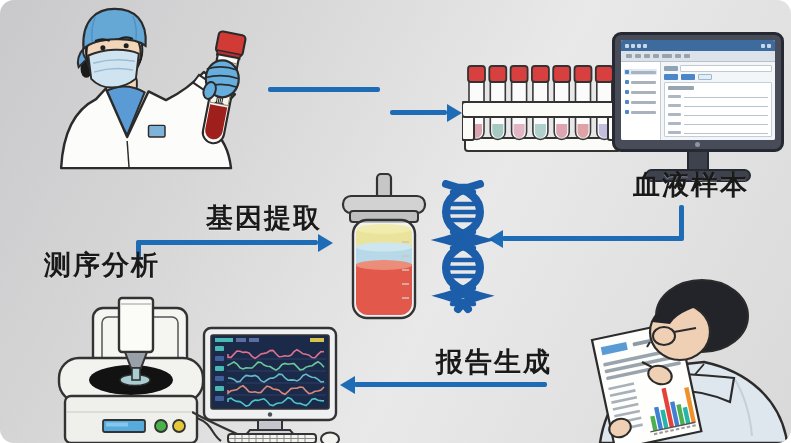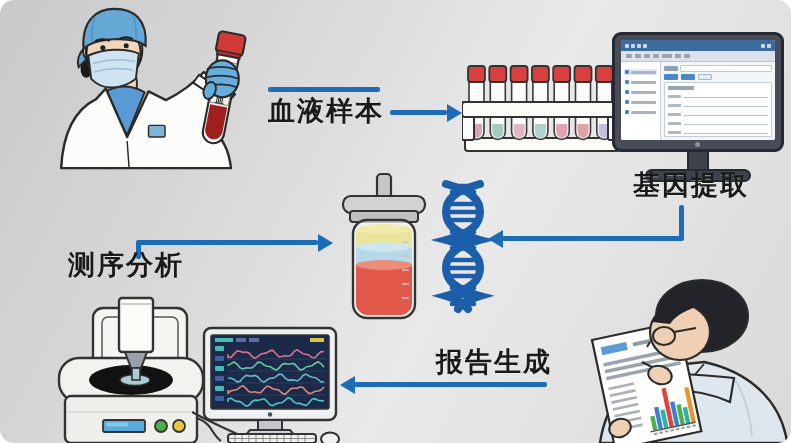--- a/index.html
+++ b/index.html
@@ -92,21 +92,20 @@
     </g>
 
     <g>
       <ellipse cx="176" cy="76" rx="17" ry="19" fill="#66aede" stroke="#2b2b2b" stroke-width="2.2"></ellipse>
       <path d="M160,66 Q176,61 191,67 M158,75 Q176,70 193,76 M159,84 Q176,79 192,85" stroke="#2b2b2b" stroke-width="1.7" fill="none"></path>
       <ellipse cx="163" cy="88" rx="6" ry="9" transform="rotate(20 163 88)" fill="#66aede" stroke="#2b2b2b" stroke-width="2"></ellipse>
     </g>
   </svg>
 
   <div class="hline" style="left:268px;top:87px;width:112px;height:4.5px"></div>
-  <div class="label" style="left:268px;top:97px">血液样本</div>
   <div class="hline" style="left:390px;top:110px;width:57px;height:5px"></div>
   <div class="ahead right" style="left:447px;top:103.5px"></div>
 
   <svg class="abs" style="left:462px;top:40px" width="158" height="114" viewBox="0 0 158 114">
     <rect x="3" y="98" width="155" height="13" rx="3" fill="#fbfbf8" stroke="#333" stroke-width="2"></rect>
     <g id="rack-tubes">
         <path d="M7,42 h15 v50 a7.5,7.5 0 0 1 -15,0 Z" fill="#ffffff" fill-opacity="0.82" stroke="#3a3a3a" stroke-width="1.6"></path>
         <path d="M9,84 h11 v8 a5.5,5.5 0 0 1 -11,0 Z" fill="#d9a3b0"></path>
         <rect x="6" y="26" width="17" height="16" rx="3" fill="#d84040" stroke="#333" stroke-width="1.8"></rect>
         <path d="M28.3,42 h15 v50 a7.5,7.5 0 0 1 -15,0 Z" fill="#ffffff" fill-opacity="0.82" stroke="#3a3a3a" stroke-width="1.6"></path>
@@ -212,21 +211,21 @@
               </div>
           </div>
         </div>
       </div>
     </div>
   </div>
   <div class="lims-cam"></div>
   <div class="lims-stand"></div>
   <div class="lims-base"></div>
 
-  <div class="label" style="left:633px;top:171px">基因提取</div>
+  <div class="label" style="left:633px;top:171px">血液样本</div>
   <div class="vline" style="left:679px;top:205px;width:5px;height:34px"></div>
   <div class="hline" style="left:502px;top:236px;width:182px;height:5px"></div>
   <div class="ahead left" style="left:488px;top:229.5px"></div>
 
   <svg class="abs" style="left:336px;top:172px" width="96" height="150" viewBox="0 0 96 150">
     <defs>
         <clipPath id="bkc">
           <rect x="20" y="50" width="56" height="93" rx="12"></rect>
         </clipPath>
       </defs>
@@ -261,24 +260,25 @@
         <line x1="22" y1="80" x2="44" y2="80"></line>
           <line x1="17" y1="88" x2="49" y2="88"></line>
           <line x1="22" y1="96" x2="44" y2="96"></line>
         <line x1="22" y1="108" x2="44" y2="108"></line>
           <line x1="17" y1="116" x2="49" y2="116"></line>
           <line x1="22" y1="124" x2="44" y2="124"></line>
       </g>
     </g>
   </svg>
 
+  <div class="label" style="left:206px;top:204px">基因提取</div>
   <div class="vline" style="left:136px;top:242px;width:5px;height:17px"></div>
   <div class="hline" style="left:136px;top:240px;width:182px;height:5px"></div>
   <div class="ahead right" style="left:318px;top:233.5px"></div>
-  <div class="label" style="left:68px;top:251px">测序分析</div>
+  <div class="label" style="left:44px;top:251px">测序分析</div>
 
   <svg class="abs" style="left:55px;top:294px" width="168" height="149" viewBox="0 0 168 149">
     <rect x="38" y="14" width="94" height="64" rx="10" fill="#f5f5f1" stroke="#333" stroke-width="2.4"></rect>
     <rect x="47" y="23" width="76" height="46" rx="6" fill="none" stroke="#555" stroke-width="1.5"></rect>
     <rect x="64" y="4" width="34" height="54" rx="3" fill="#fbfbf7" stroke="#333" stroke-width="2.4"></rect>
     <line x1="66" y1="10" x2="96" y2="10" stroke="#bbb" stroke-width="1.5"></line>
     <rect x="4" y="64" width="144" height="44" rx="20" fill="#f2f2ee" stroke="#333" stroke-width="2.4"></rect>
     <ellipse cx="76" cy="86" rx="42" ry="15" fill="#121212"></ellipse>
     <ellipse cx="80" cy="86" rx="15" ry="5.5" fill="#a9cdd3" stroke="#2b2b2b" stroke-width="1.5"></ellipse>
     <path d="M70,58 L92,58 L86,74 L76,74 Z" fill="#9aa0a8" stroke="#333" stroke-width="2"></path>

